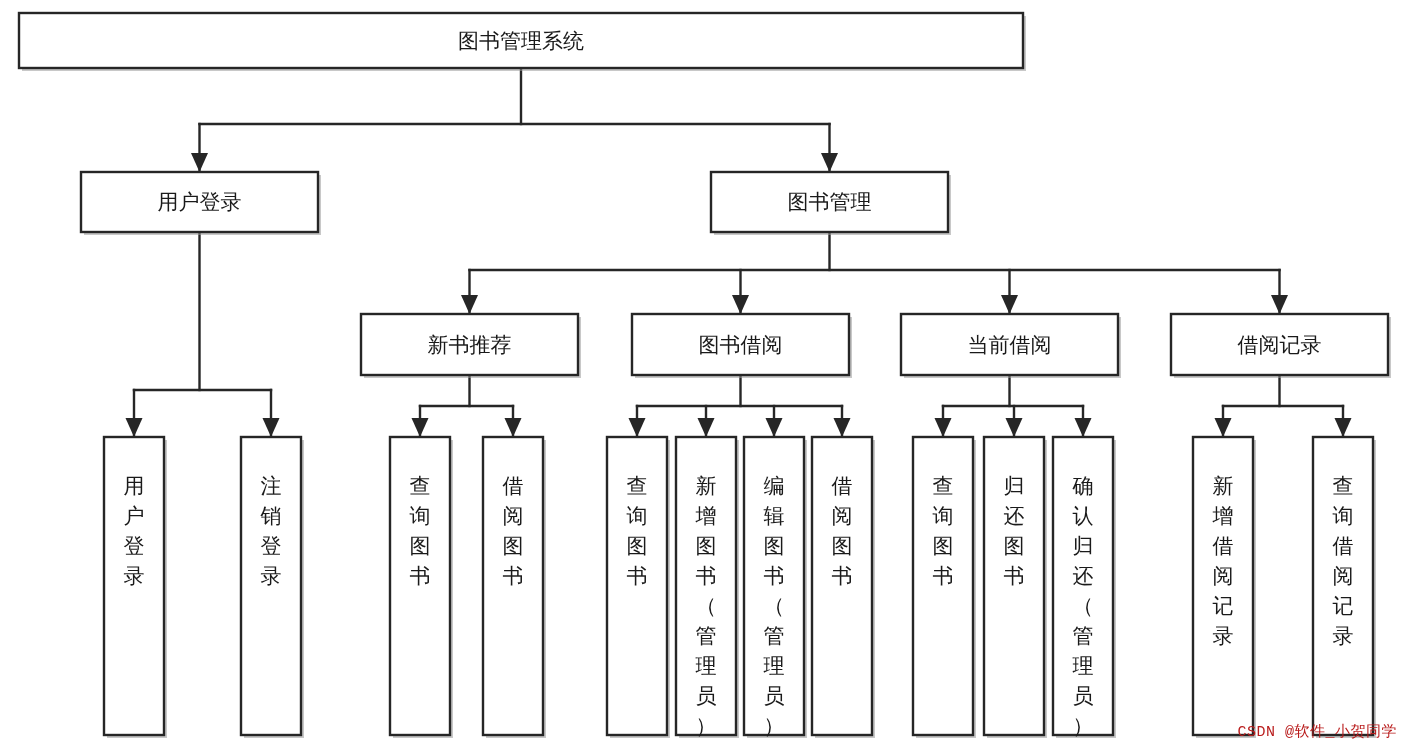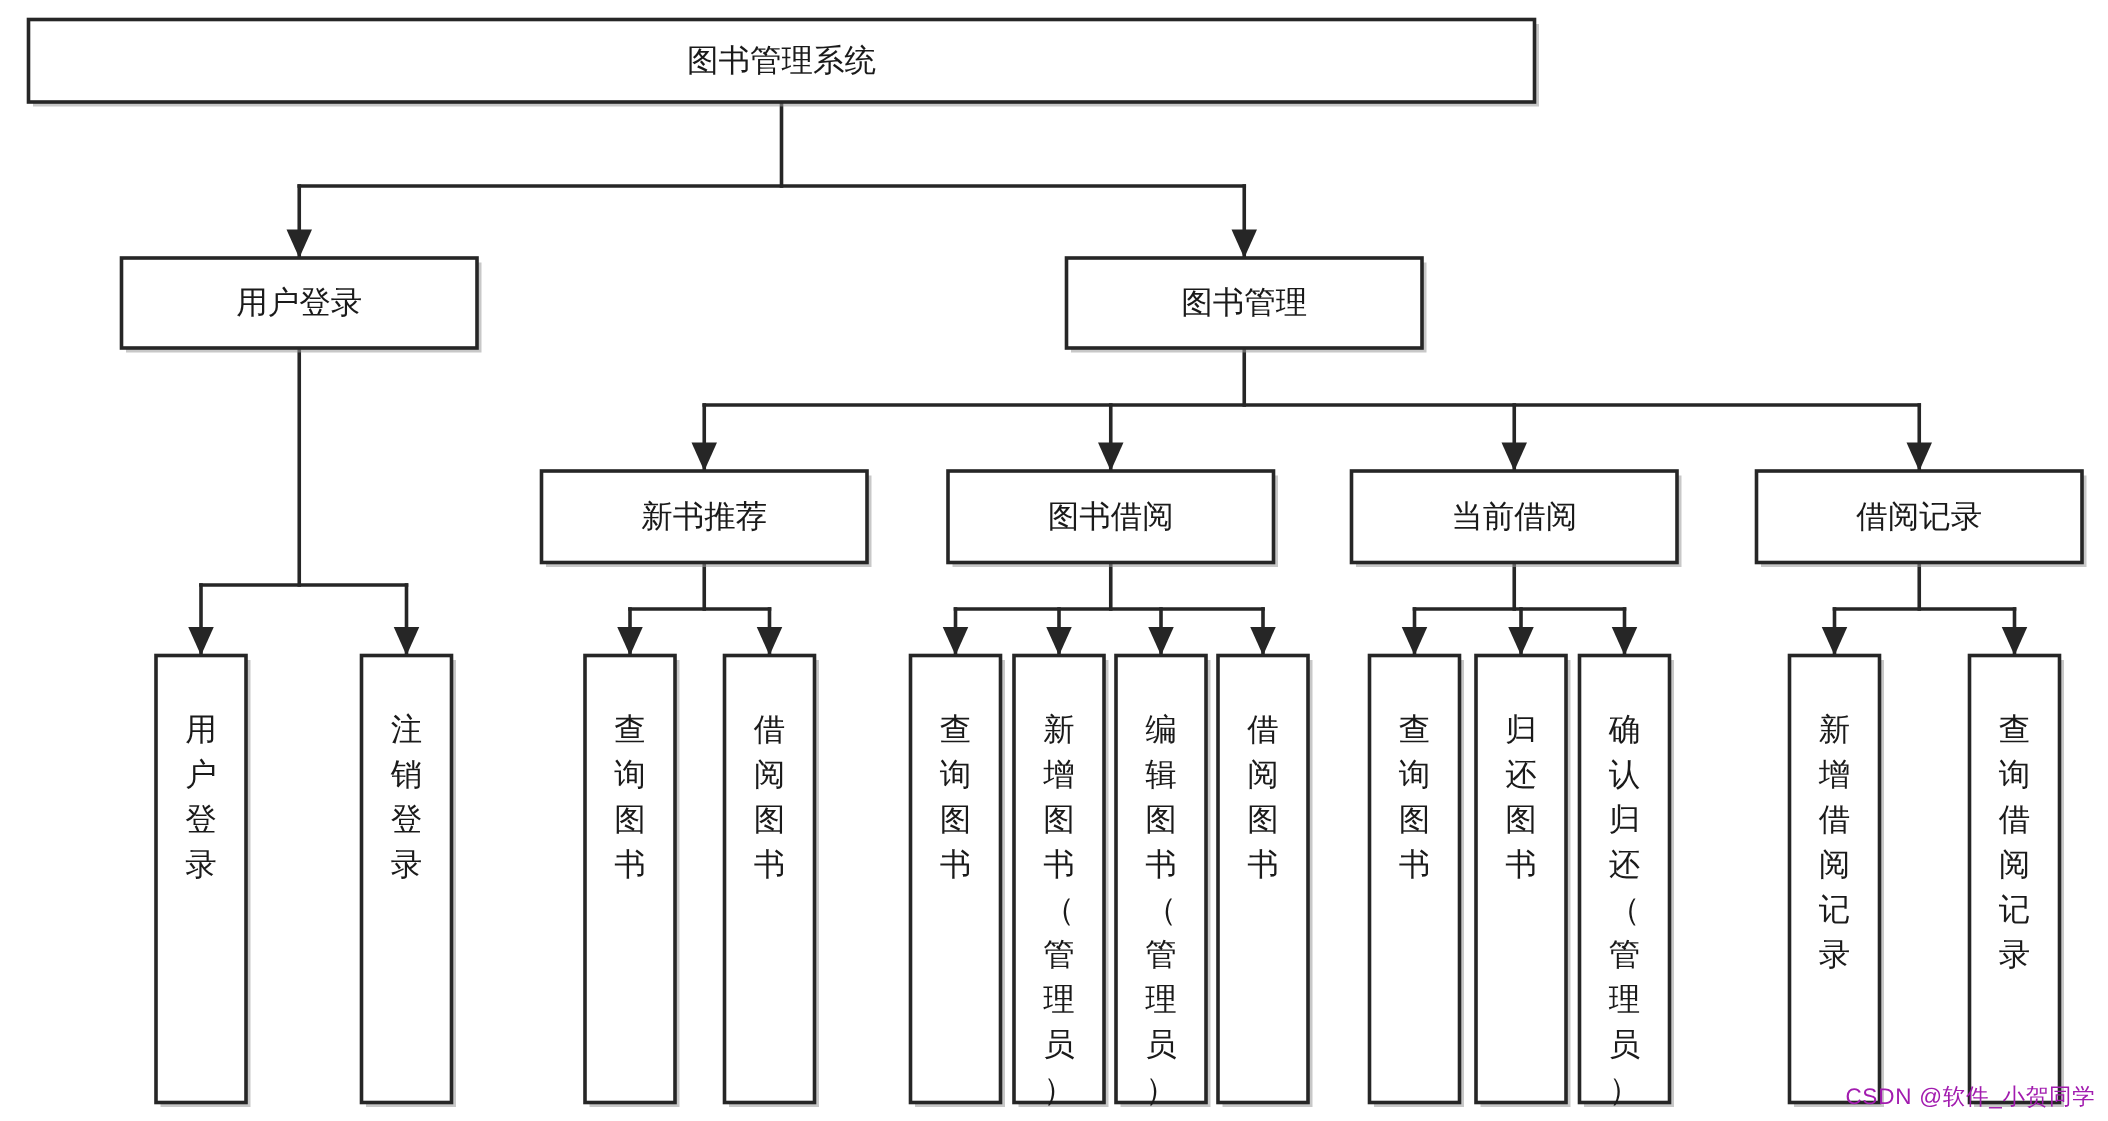--- a/index.html
+++ b/index.html
@@ -49,23 +49,23 @@
   .node-label-v {
     font-family: "DejaVu Sans", "Liberation Sans", sans-serif;
     font-size: 21px;
     fill: #1a1a1a;
     text-anchor: middle;
   }
   .watermark {
     position: absolute;
     right: 8px;
     bottom: 6px;
-    font-family: Liberation Sans, sans-serif;
+    font-family: Liberation Mono, monospace;
     font-size: 15px;
-    color: #a21caf;
+    color: #b91c1c;
     white-space: nowrap;
     letter-spacing: 0.5px;
   }
 </style>
 </head>
 <body>
 
 <svg id="diagram" viewBox="0 0 1405 747">
     <g>
       <line x1="521" y1="68" x2="521" y2="124" class="edge"></line>

